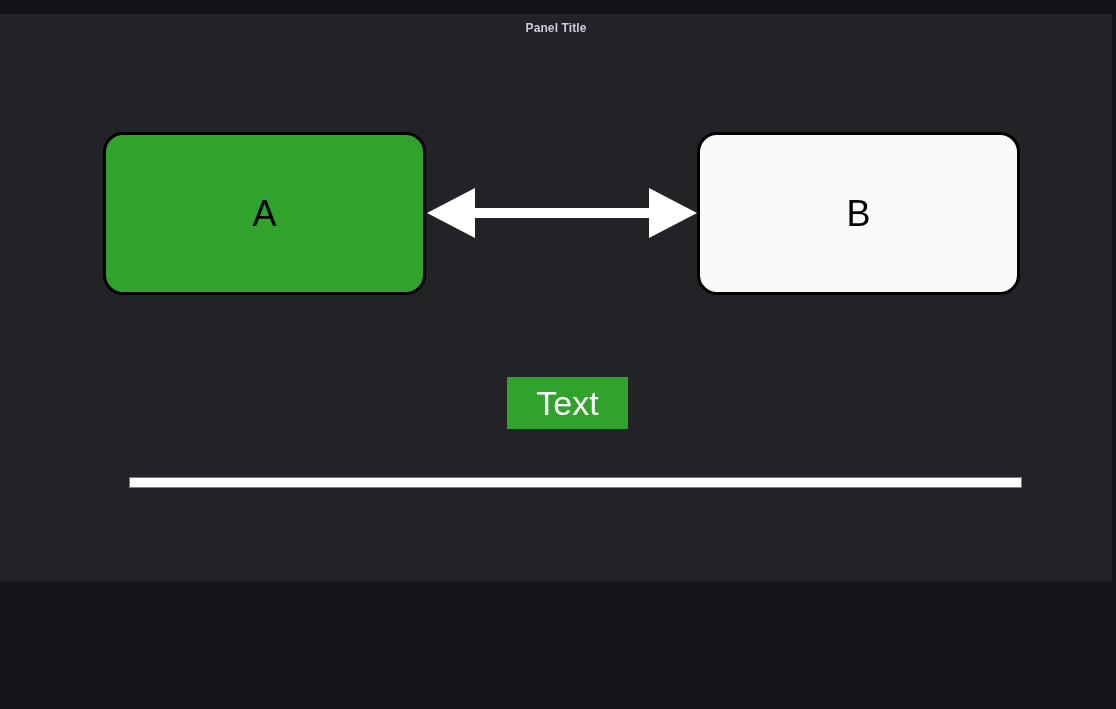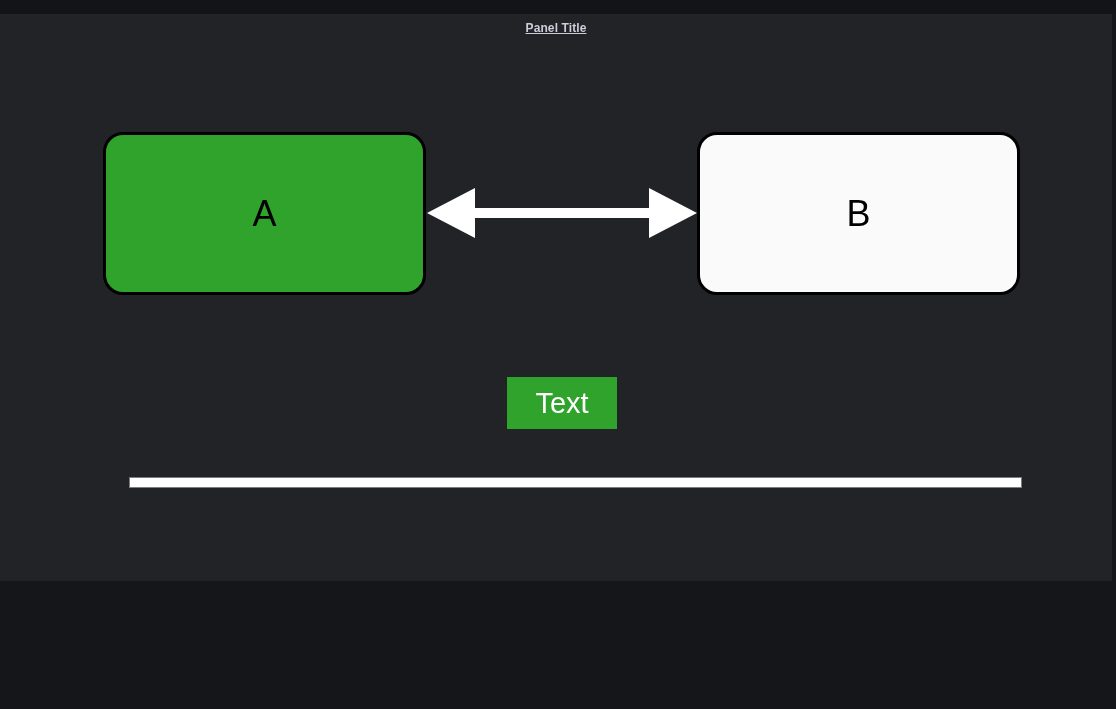--- a/index.html
+++ b/index.html
@@ -36,21 +36,20 @@
     display: flex;
     align-items: center;
     justify-content: center;
   }
   .panel-title {
     color: #ccccdc;
     font-size: 12px;
     font-weight: 600;
     letter-spacing: 0.1px;
     cursor: pointer;
-    text-decoration: underline;
   }
   .node {
     position: absolute;
     width: 323px; height: 163px;
     border: 3px solid #000000;
     border-radius: 20px;
     box-sizing: border-box;
     display: flex;
     align-items: center;
     justify-content: center;
@@ -66,27 +65,27 @@
     background: #fafafa;
   }
   .arrow-svg {
     position: absolute;
     left: 426px; top: 173px;
     width: 272px; height: 52px;
   }
   .text-box {
     position: absolute;
     left: 507px; top: 363px;
-    width: 110px; height: 52px;
+    width: 121px; height: 52px;
     background: #2fa32c;
     display: flex;
     align-items: center;
     justify-content: center;
     color: #ffffff;
-    font-size: 29px;
+    font-size: 34px;
   }
   .divider-line {
     position: absolute;
     left: 129px; top: 463px;
     width: 891px; height: 9px;
     background: #ffffff;
     border: 1px solid #7b7c7f;
     box-sizing: content-box;
   }
   .bottom-area {

